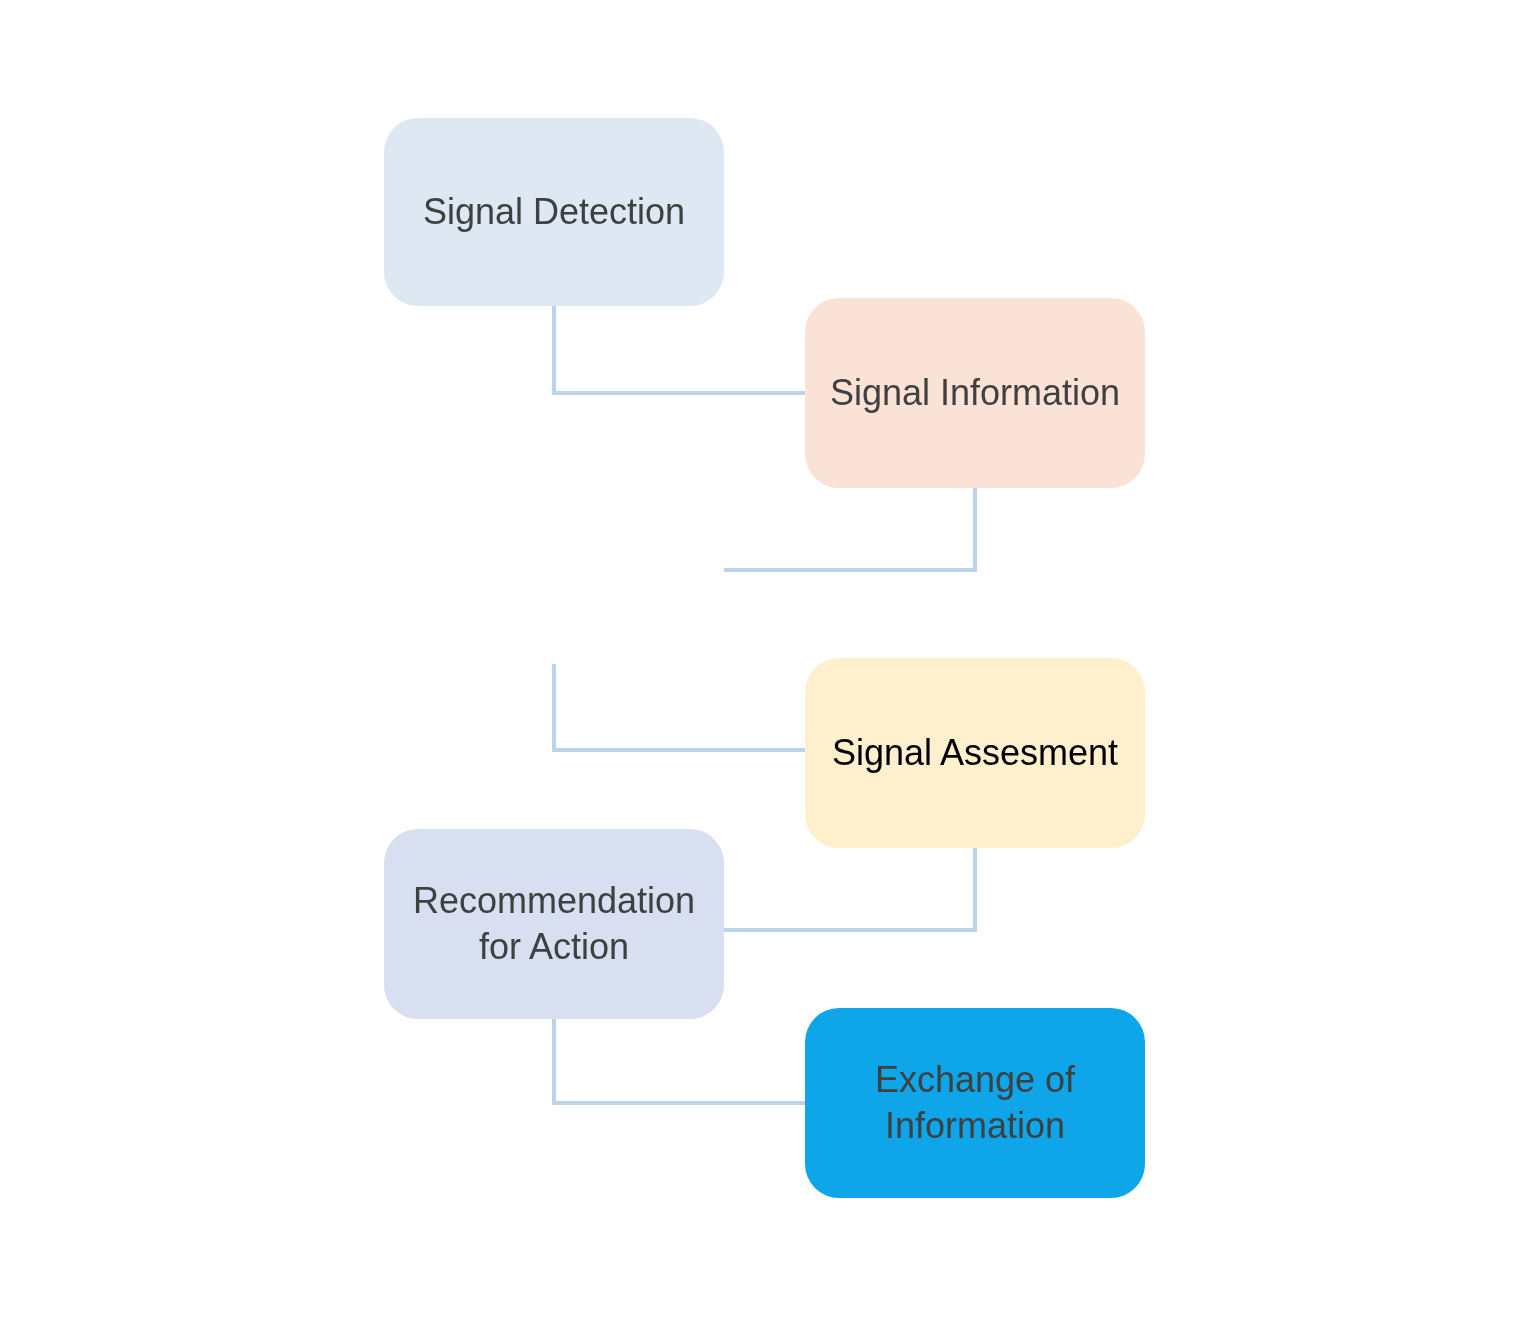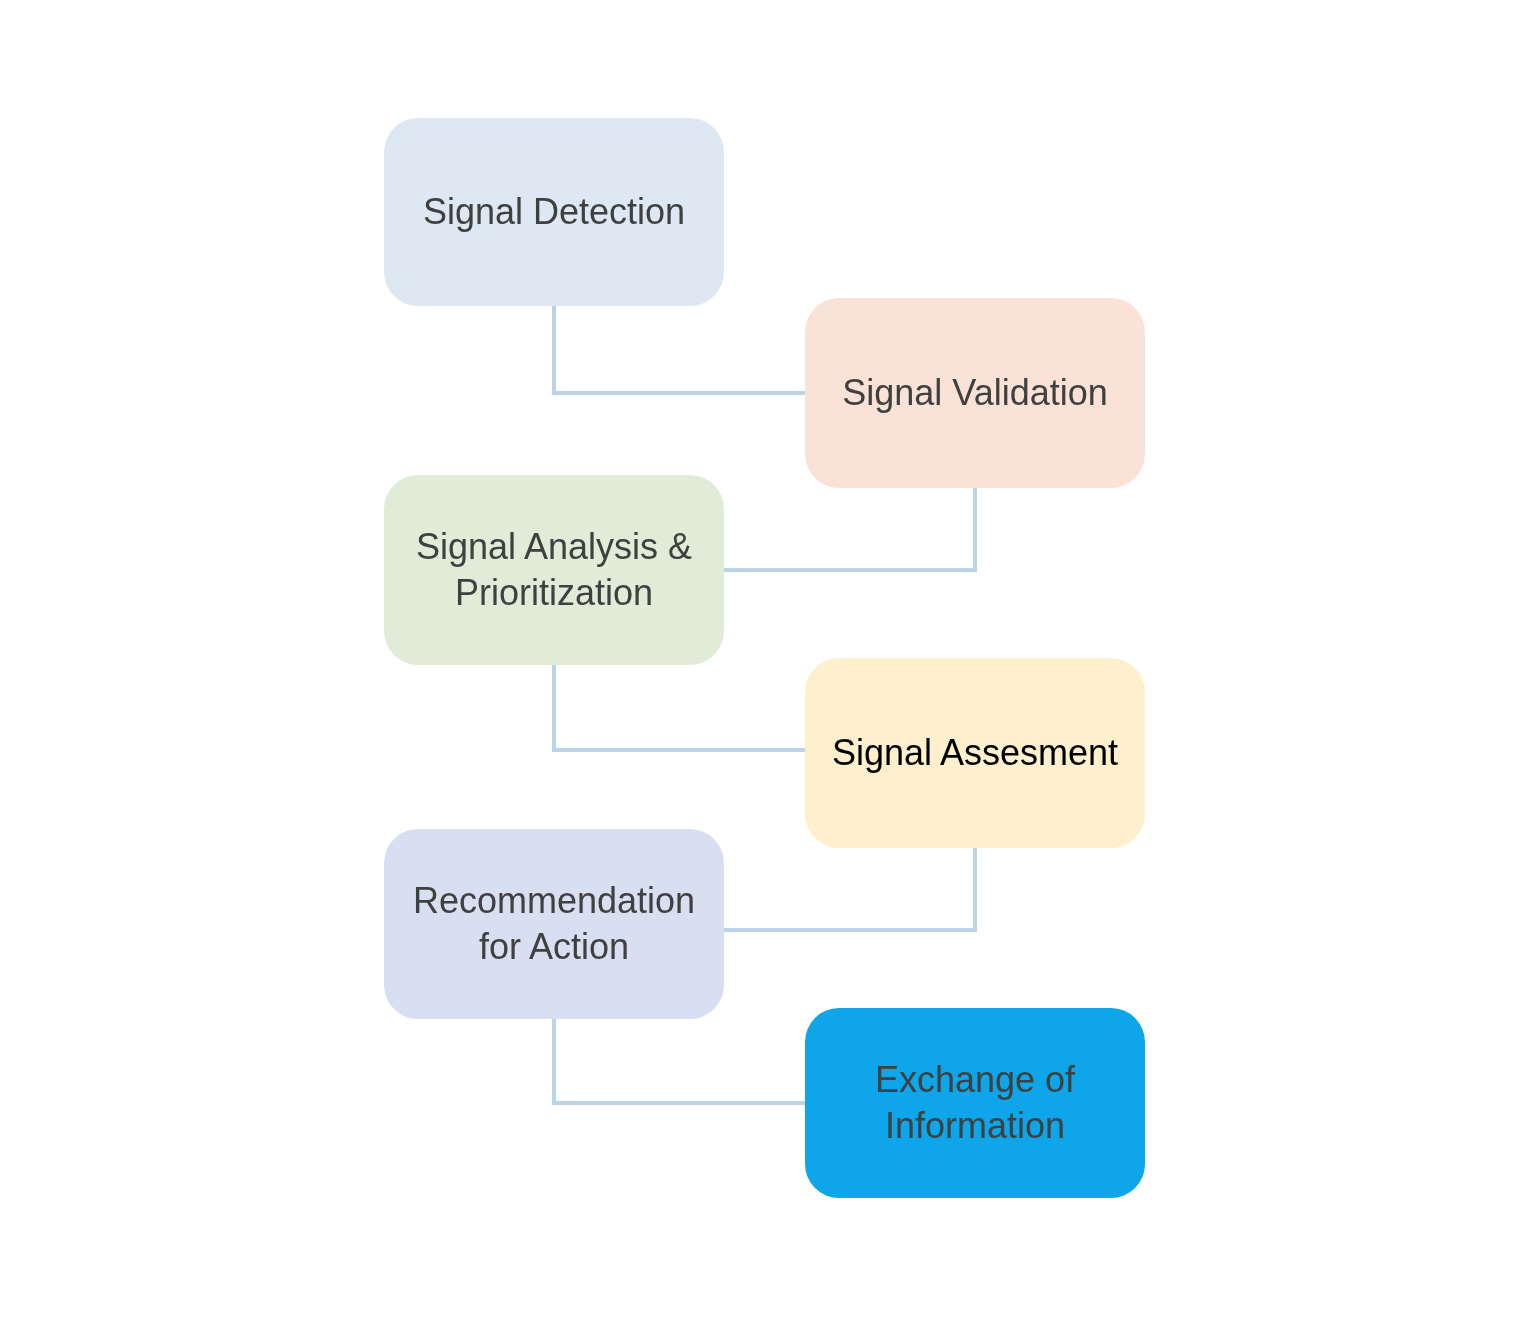--- a/index.html
+++ b/index.html
@@ -45,27 +45,23 @@
   <div class="connector" style="left: 724px; top: 487px; width: 253px; height: 85px; border-bottom: 4px solid rgb(188, 212, 234); border-right: 4px solid rgb(188, 212, 234);"></div>
   <div class="connector" style="left: 552px; top: 664px; width: 253px; height: 88px; border-bottom: 4px solid rgb(188, 212, 234); border-left: 4px solid rgb(188, 212, 234);"></div>
   <div class="connector" style="left: 724px; top: 847px; width: 253px; height: 85px; border-bottom: 4px solid rgb(188, 212, 234); border-right: 4px solid rgb(188, 212, 234);"></div>
   <div class="connector" style="left: 552px; top: 1018px; width: 253px; height: 87px; border-bottom: 4px solid rgb(188, 212, 234); border-left: 4px solid rgb(188, 212, 234);"></div>
 
   <div class="node" style="left: 384px; top: 118px; width: 340px; height: 188px; background: rgb(221, 232, 243);">
     <span class="node-label" style="color: rgb(63, 64, 64);">Signal Detection</span>
   </div>
 
   <div class="node" style="left: 805px; top: 298px; width: 340px; height: 190px; background: rgb(250, 227, 214);">
-    <span class="node-label" style="color: rgb(63, 64, 64);">Signal Validation</span>
+    <span class="node-label" style="color: rgb(63, 64, 64);">Signal Information</span>
   </div>
 
-  <div class="node" style="left: 384px; top: 475px; width: 340px; height: 190px; background: rgb(224, 236, 216);">
-    <span class="node-label" style="color: rgb(63, 64, 64);">Signal Analysis &amp;
-Prioritization</span>
-  </div>
 
   <div class="node" style="left: 805px; top: 658px; width: 340px; height: 190px; background: rgb(254, 240, 205);">
     <span class="node-label" style="color: #000000;">Signal Assesment</span>
   </div>
 
   <div class="node" style="left: 384px; top: 829px; width: 340px; height: 190px; background: rgb(215, 223, 240);">
     <span class="node-label" style="color: rgb(63, 64, 64);">Recommendation
 for Action</span>
   </div>
 

